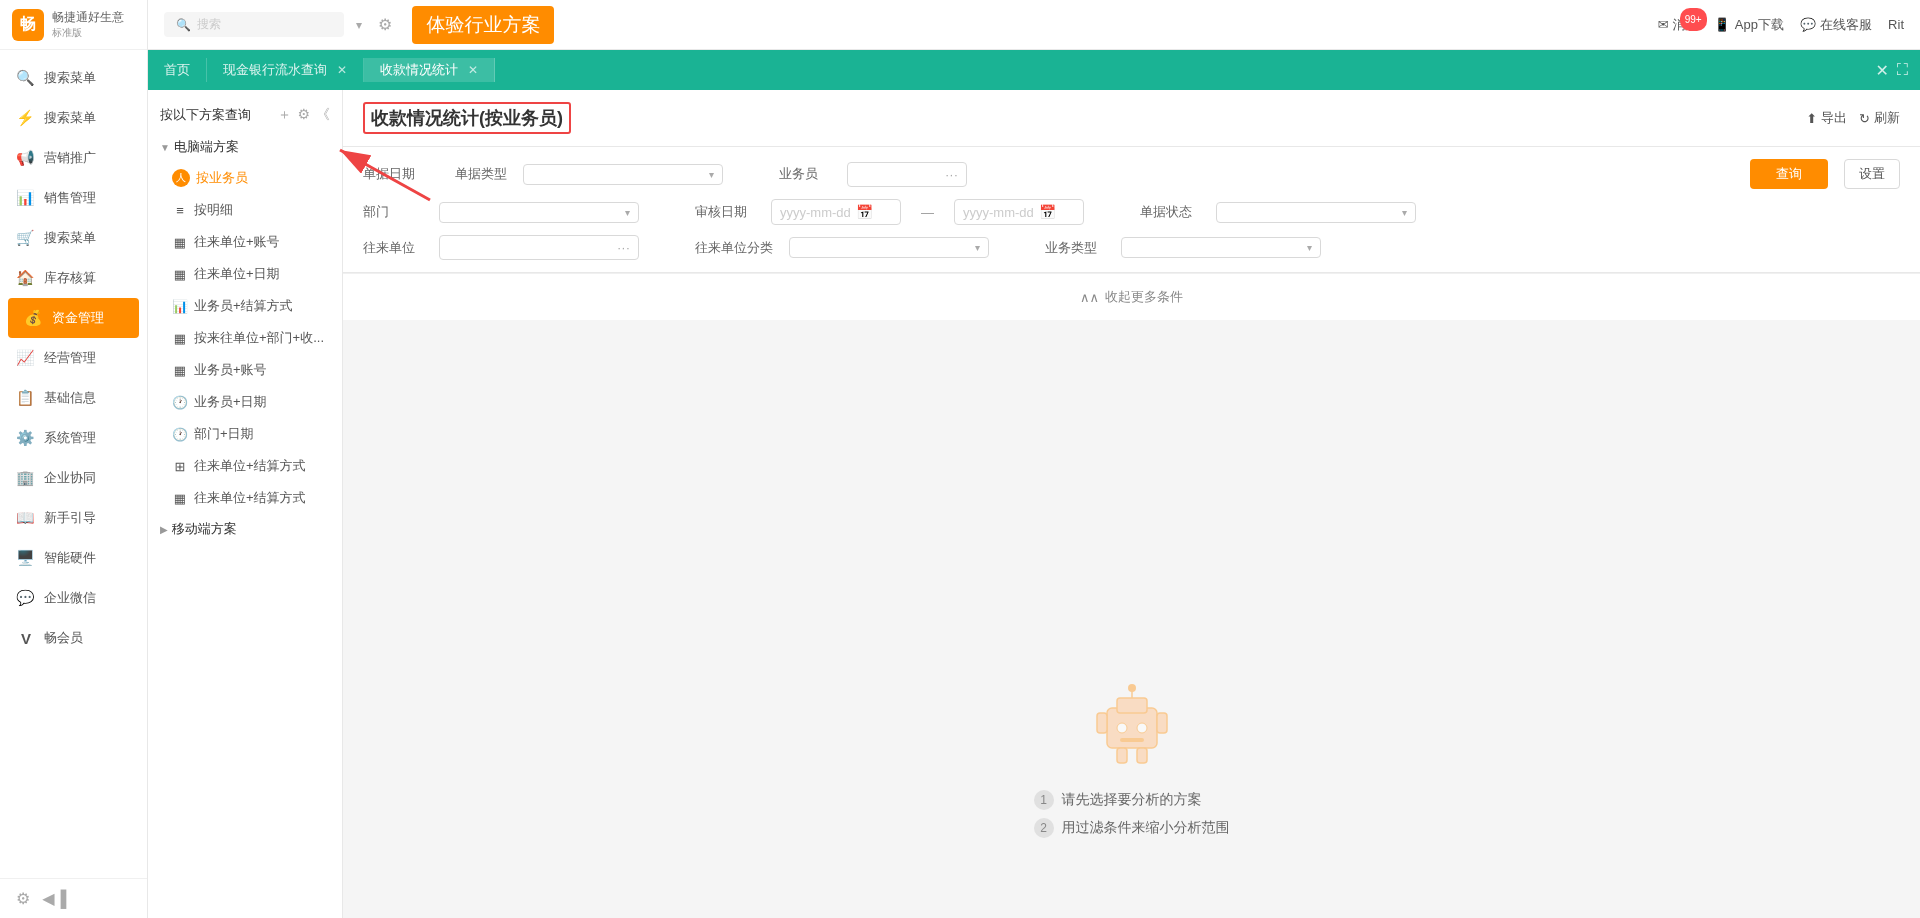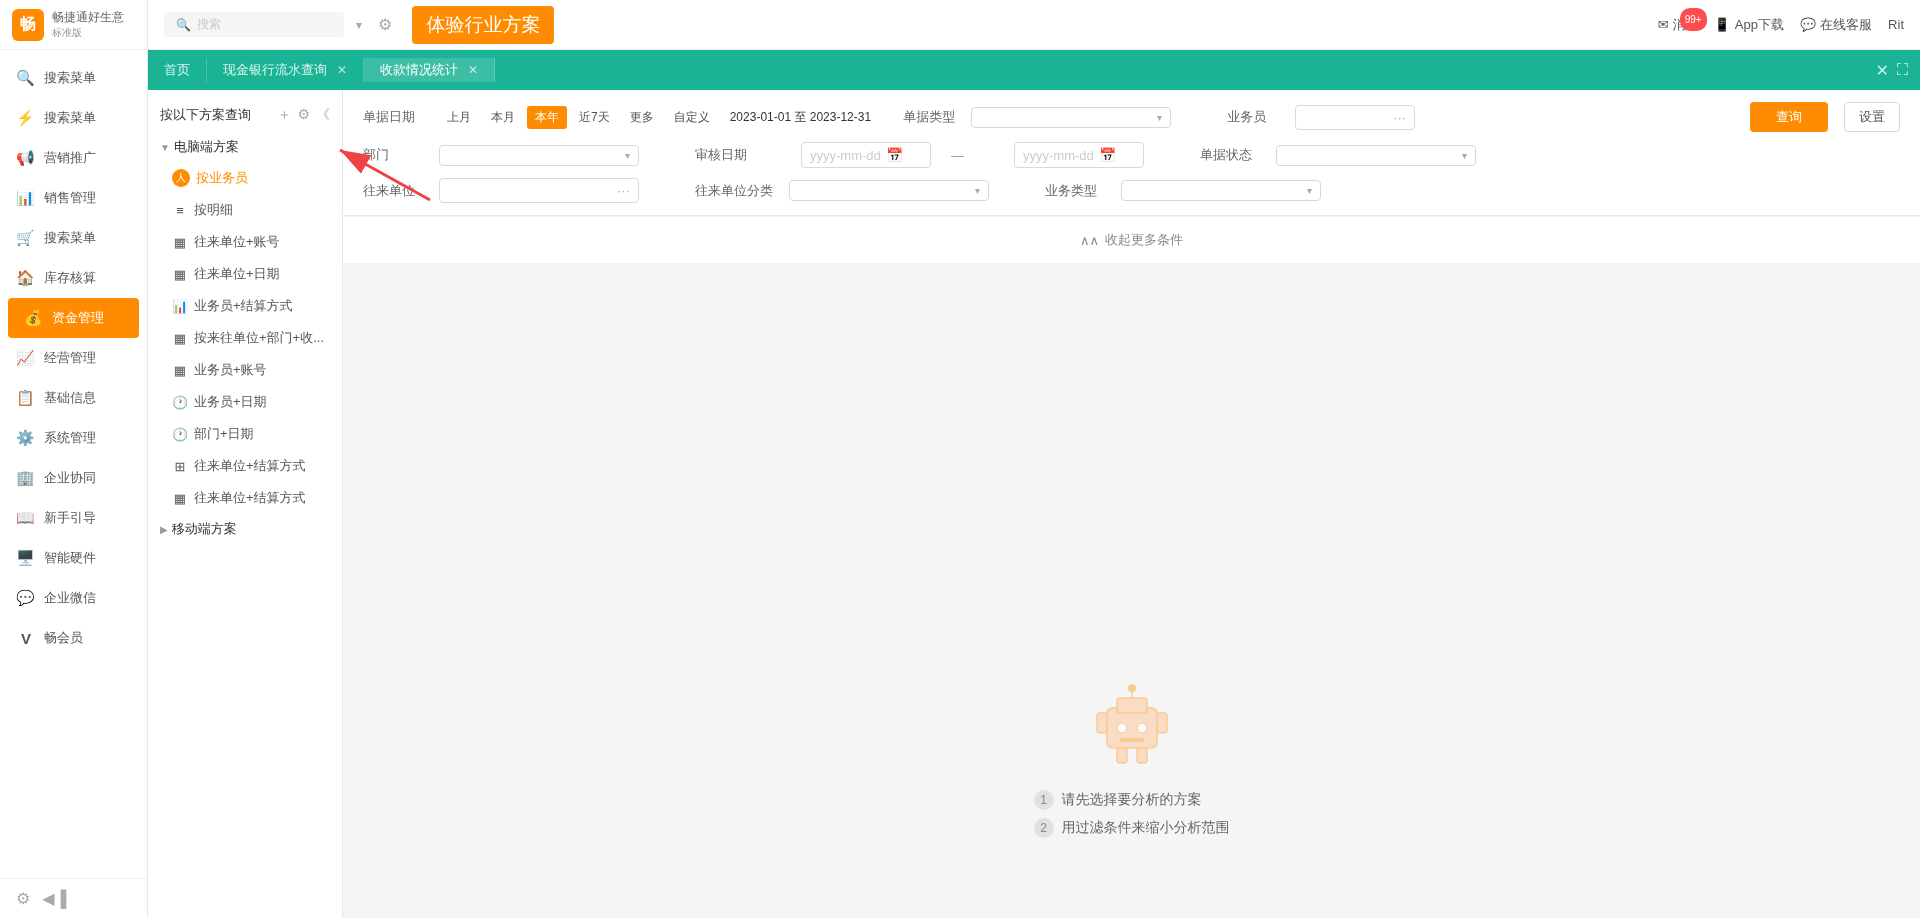--- a/index.html
+++ b/index.html
@@ -76,21 +76,21 @@
     .filter-row { display: flex; align-items: center; margin-bottom: 10px; gap: 16px; flex-wrap: wrap; }
     .filter-row:last-child { margin-bottom: 0; }
     .filter-label { color: #666; font-size: 13px; white-space: nowrap; min-width: 60px; }
     .date-tabs { display: flex; align-items: center; gap: 4px; }
     .date-tab { padding: 3px 8px; font-size: 12px; color: #555; cursor: pointer; border-radius: 3px; }
     .date-tab.active { background: #ff8c00; color: white; border-radius: 3px; }
     .date-range { font-size: 12px; color: #333; margin-left: 8px; }
     .filter-select { display: flex; align-items: center; border: 1px solid #d9d9d9; border-radius: 4px; padding: 4px 8px; font-size: 13px; color: #333; background: #fff; cursor: pointer; min-width: 180px; justify-content: space-between; }
     .filter-select .sel-arrow { color: #aaa; font-size: 10px; margin-left: 8px; }
     .filter-dash { color: #999; margin: 0 4px; }
-    .filter-date-input { display: flex; align-items: center; border: 1px solid #d9d9d9; border-radius: 4px; padding: 4px 8px; gap: 6px; min-width: 130px; margin-left: 30px; }
+    .filter-date-input { display: flex; align-items: center; border: 1px solid #d9d9d9; border-radius: 4px; padding: 4px 8px; gap: 6px; min-width: 130px; }
     .filter-date-input span { font-size: 13px; color: #999; }
     .filter-date-input .cal-icon { color: #aaa; font-size: 14px; }
     .query-btn { background: #ff8c00; color: white; border: none; border-radius: 4px; padding: 6px 26px; font-size: 13px; cursor: pointer; margin-left: auto; }
     .settings-btn { border: 1px solid #d9d9d9; background: #fff; color: #555; border-radius: 4px; padding: 5px 14px; font-size: 13px; cursor: pointer; margin-left: 8px; }
     .collapse-btn { display: flex; align-items: center; justify-content: center; gap: 6px; color: #888; font-size: 13px; cursor: pointer; padding: 8px; }
 
     
     .content-body { flex: 1; display: flex; flex-direction: column; align-items: center; justify-content: flex-end; padding-bottom: 40px; overflow: hidden; }
     .empty-state { display: flex; flex-direction: column; align-items: center; justify-content: center; gap: 12px; padding: 40px; }
     .empty-icon { width: 100px; height: 100px; position: relative; }
@@ -304,34 +304,40 @@
         <div class="lp-section">
           <div class="lp-section-header">
             <span class="arrow">▶</span>
             <span>移动端方案</span>
           </div>
         </div>
       </div>
 
       <div class="right-panel">
 
+        <div class="page-header">
+          <div class="highlight-box">
+            <span style="font-size:18px;font-weight:bold;color:#333;">收款情况统计(按业务员)</span>
+          </div>
+          <div class="page-header-right">
+            <div class="header-btn">
+              <span>⬆</span>
+              <span>导出</span>
+            </div>
+            <div class="header-btn">
+              <span>↻</span>
+              <span>刷新</span>
+            </div>
+          </div>
+        </div>
 
         <div class="filter-area">
 
           <div class="filter-row">
             <span class="filter-label">单据日期</span>
-            <div class="date-tabs">
-              <span class="date-tab">上月</span>
-              <span class="date-tab">本月</span>
-              <span class="date-tab active">本年</span>
-              <span class="date-tab">近7天</span>
-              <span class="date-tab">更多</span>
-              <span class="date-tab">自定义</span>
-              <span class="date-range">2023-01-01 至 2023-12-31</span>
-            </div>
 
             <div style="display:flex;align-items:center;gap:8px;margin-left:16px;">
               <span class="filter-label">单据类型</span>
               <div class="filter-select" style="min-width:200px;">
                 <span></span>
                 <span class="sel-arrow">▾</span>
               </div>
             </div>
 
             <div style="display:flex;align-items:center;gap:8px;margin-left:40px;">

